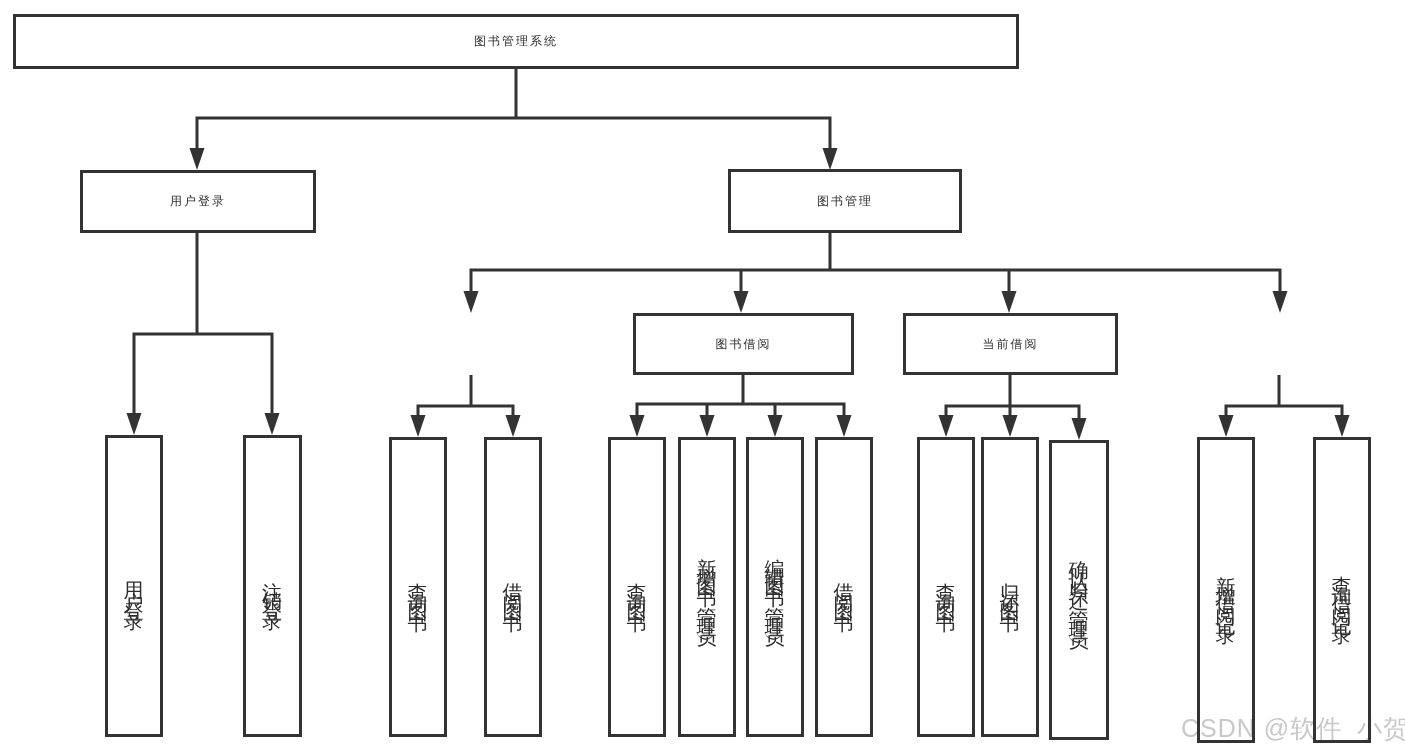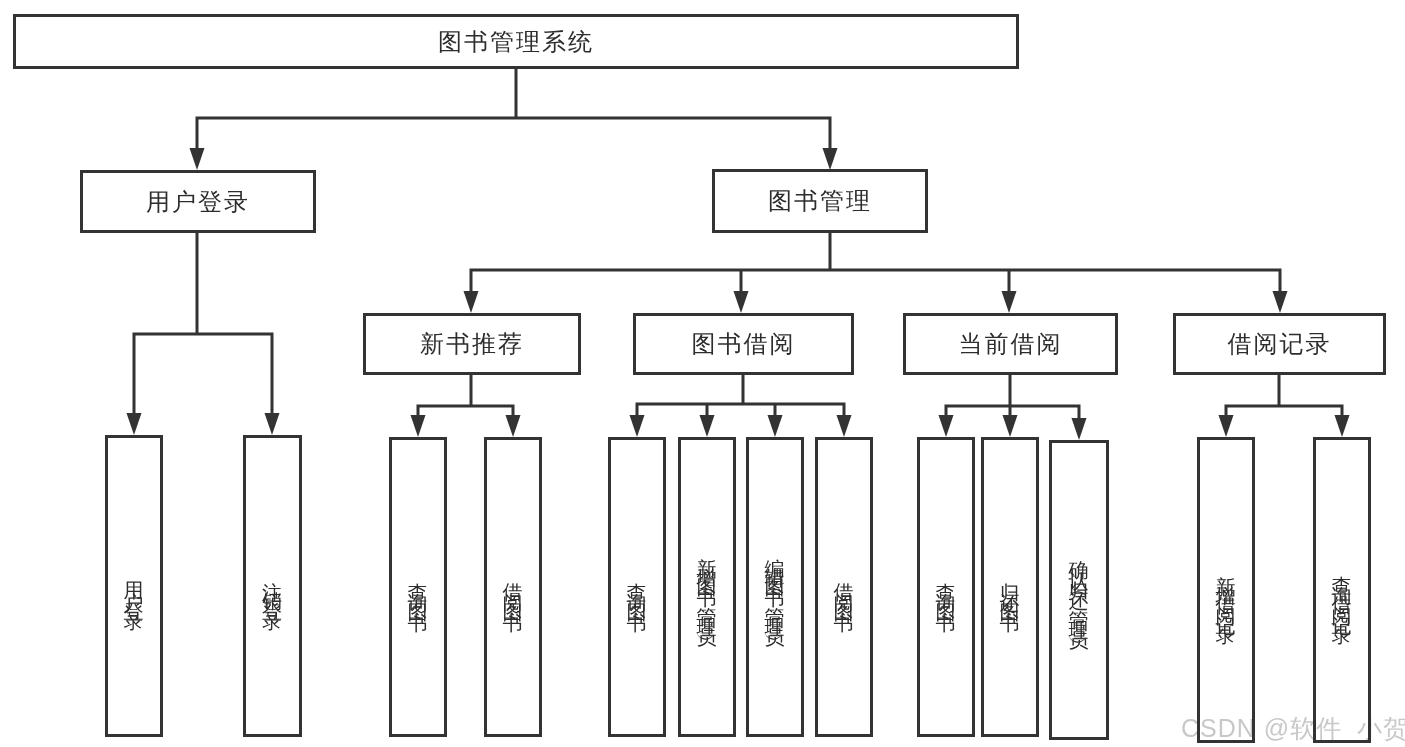--- a/index.html
+++ b/index.html
@@ -18,21 +18,21 @@
   }
   .connectors{position:absolute;left:0;top:0;z-index:1;}
   .connectors path{stroke:var(--line);stroke-width:3;fill:none;}
   .connectors polygon{fill:var(--line);stroke:none;}
   .box{
     position:absolute;
     background:var(--fill);
     border:3px solid var(--line);
     box-sizing:border-box;
     display:flex;align-items:center;justify-content:center;
-    font-size:24px;color:var(--text);
+    font-size:12px;color:var(--text);
     letter-spacing:2px;
     z-index:2;
     white-space:nowrap;
   }
   .vbox{
     position:absolute;
     width:58px;
     background:var(--fill);
     border:3px solid var(--line);
     box-sizing:border-box;
@@ -99,35 +99,29 @@
     <polygon points="1334.5,415 1349.5,415 1342,437"></polygon>
   </svg>
 
   <div class="box" style="left:13px;top:14px;width:1006px;height:55px">
     <span>图书管理系统</span>
   </div>
 
   <div class="box" style="left:80px;top:170px;width:236px;height:63px">
     <span>用户登录</span>
   </div>
-  <div class="box" style="left:712px;top:169px;width:216px;height:64px">
+  <div class="box" style="left:728px;top:169px;width:234px;height:64px">
     <span>图书管理</span>
   </div>
 
-  <div class="box" style="left:363px;top:313px;width:218px;height:62px">
-    <span>新书推荐</span>
-  </div>
   <div class="box" style="left:903px;top:313px;width:215px;height:62px">
     <span>当前借阅</span>
   </div>
   <div class="box" style="left:633px;top:313px;width:221px;height:62px">
     <span>图书借阅</span>
-  </div>
-  <div class="box" style="left:1173px;top:313px;width:213px;height:62px">
-    <span>借阅记录</span>
   </div>
 
   <div class="vbox" style="left:105px;top:435px;height:302px">
     <span class="vtext">用户登录</span>
   </div>
   <div class="vbox" style="left:243px;top:435px;width:59px;height:302px">
     <span class="vtext">注销登录</span>
   </div>
 
   <div class="vbox" style="left:389px;top:437px;height:300px">

